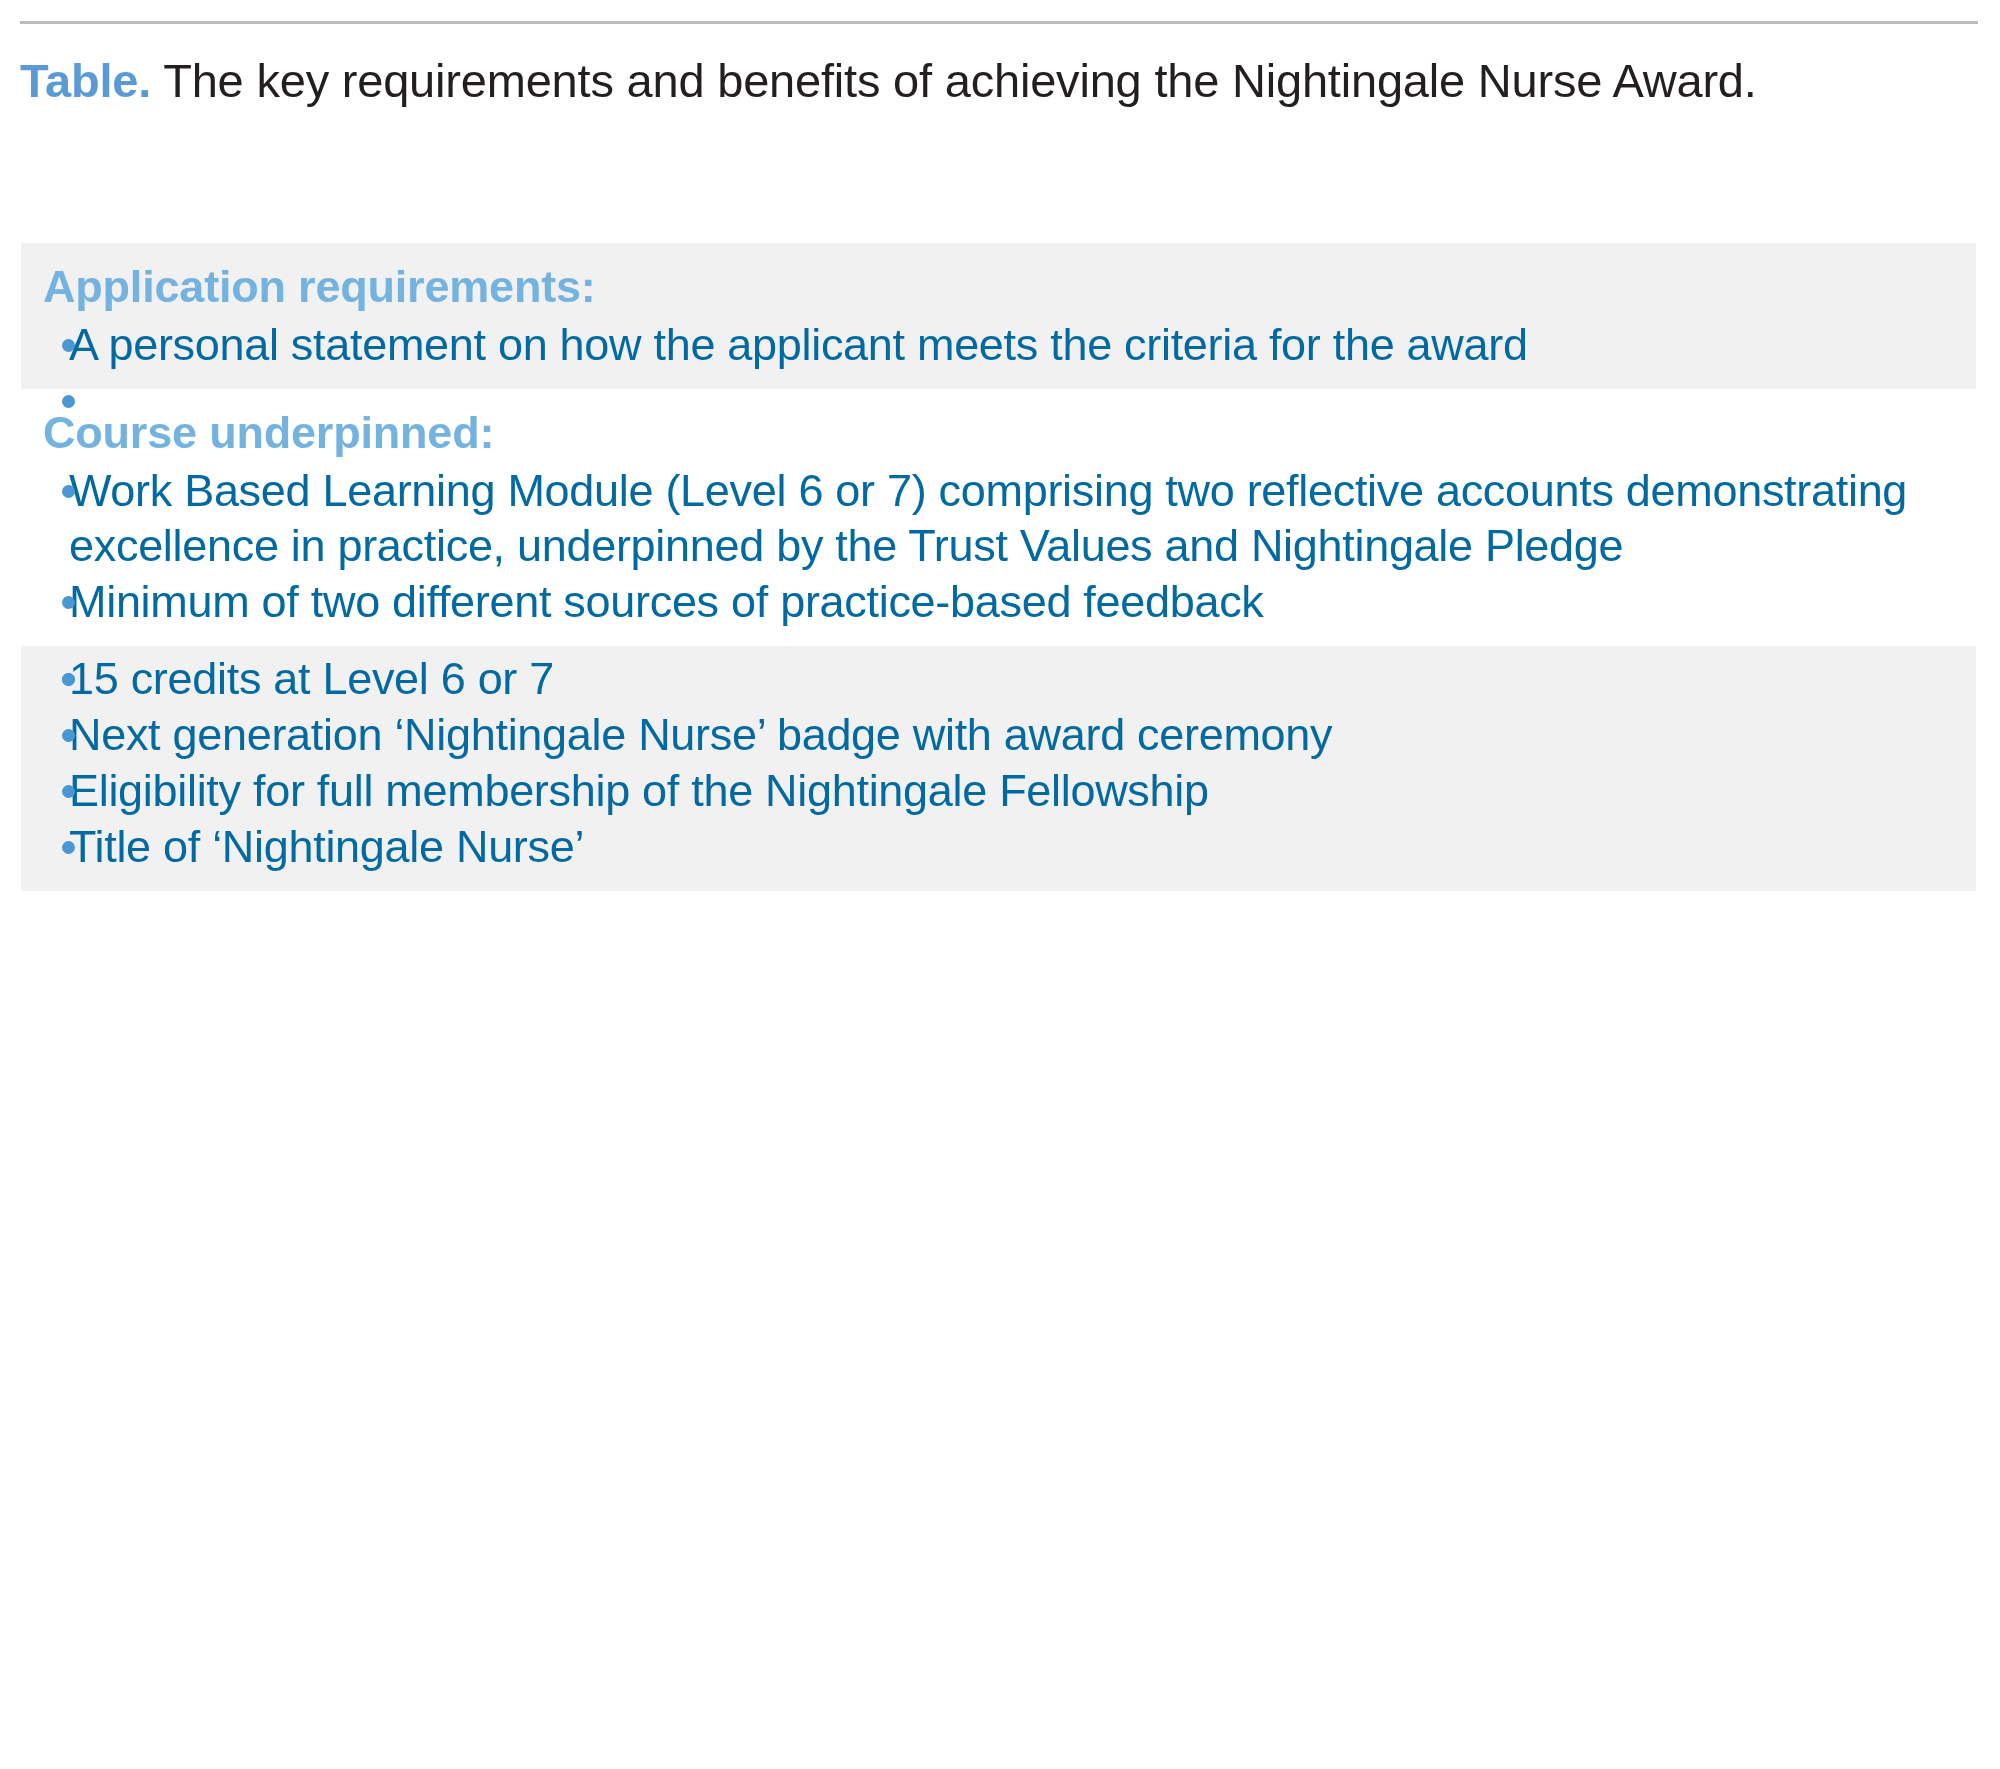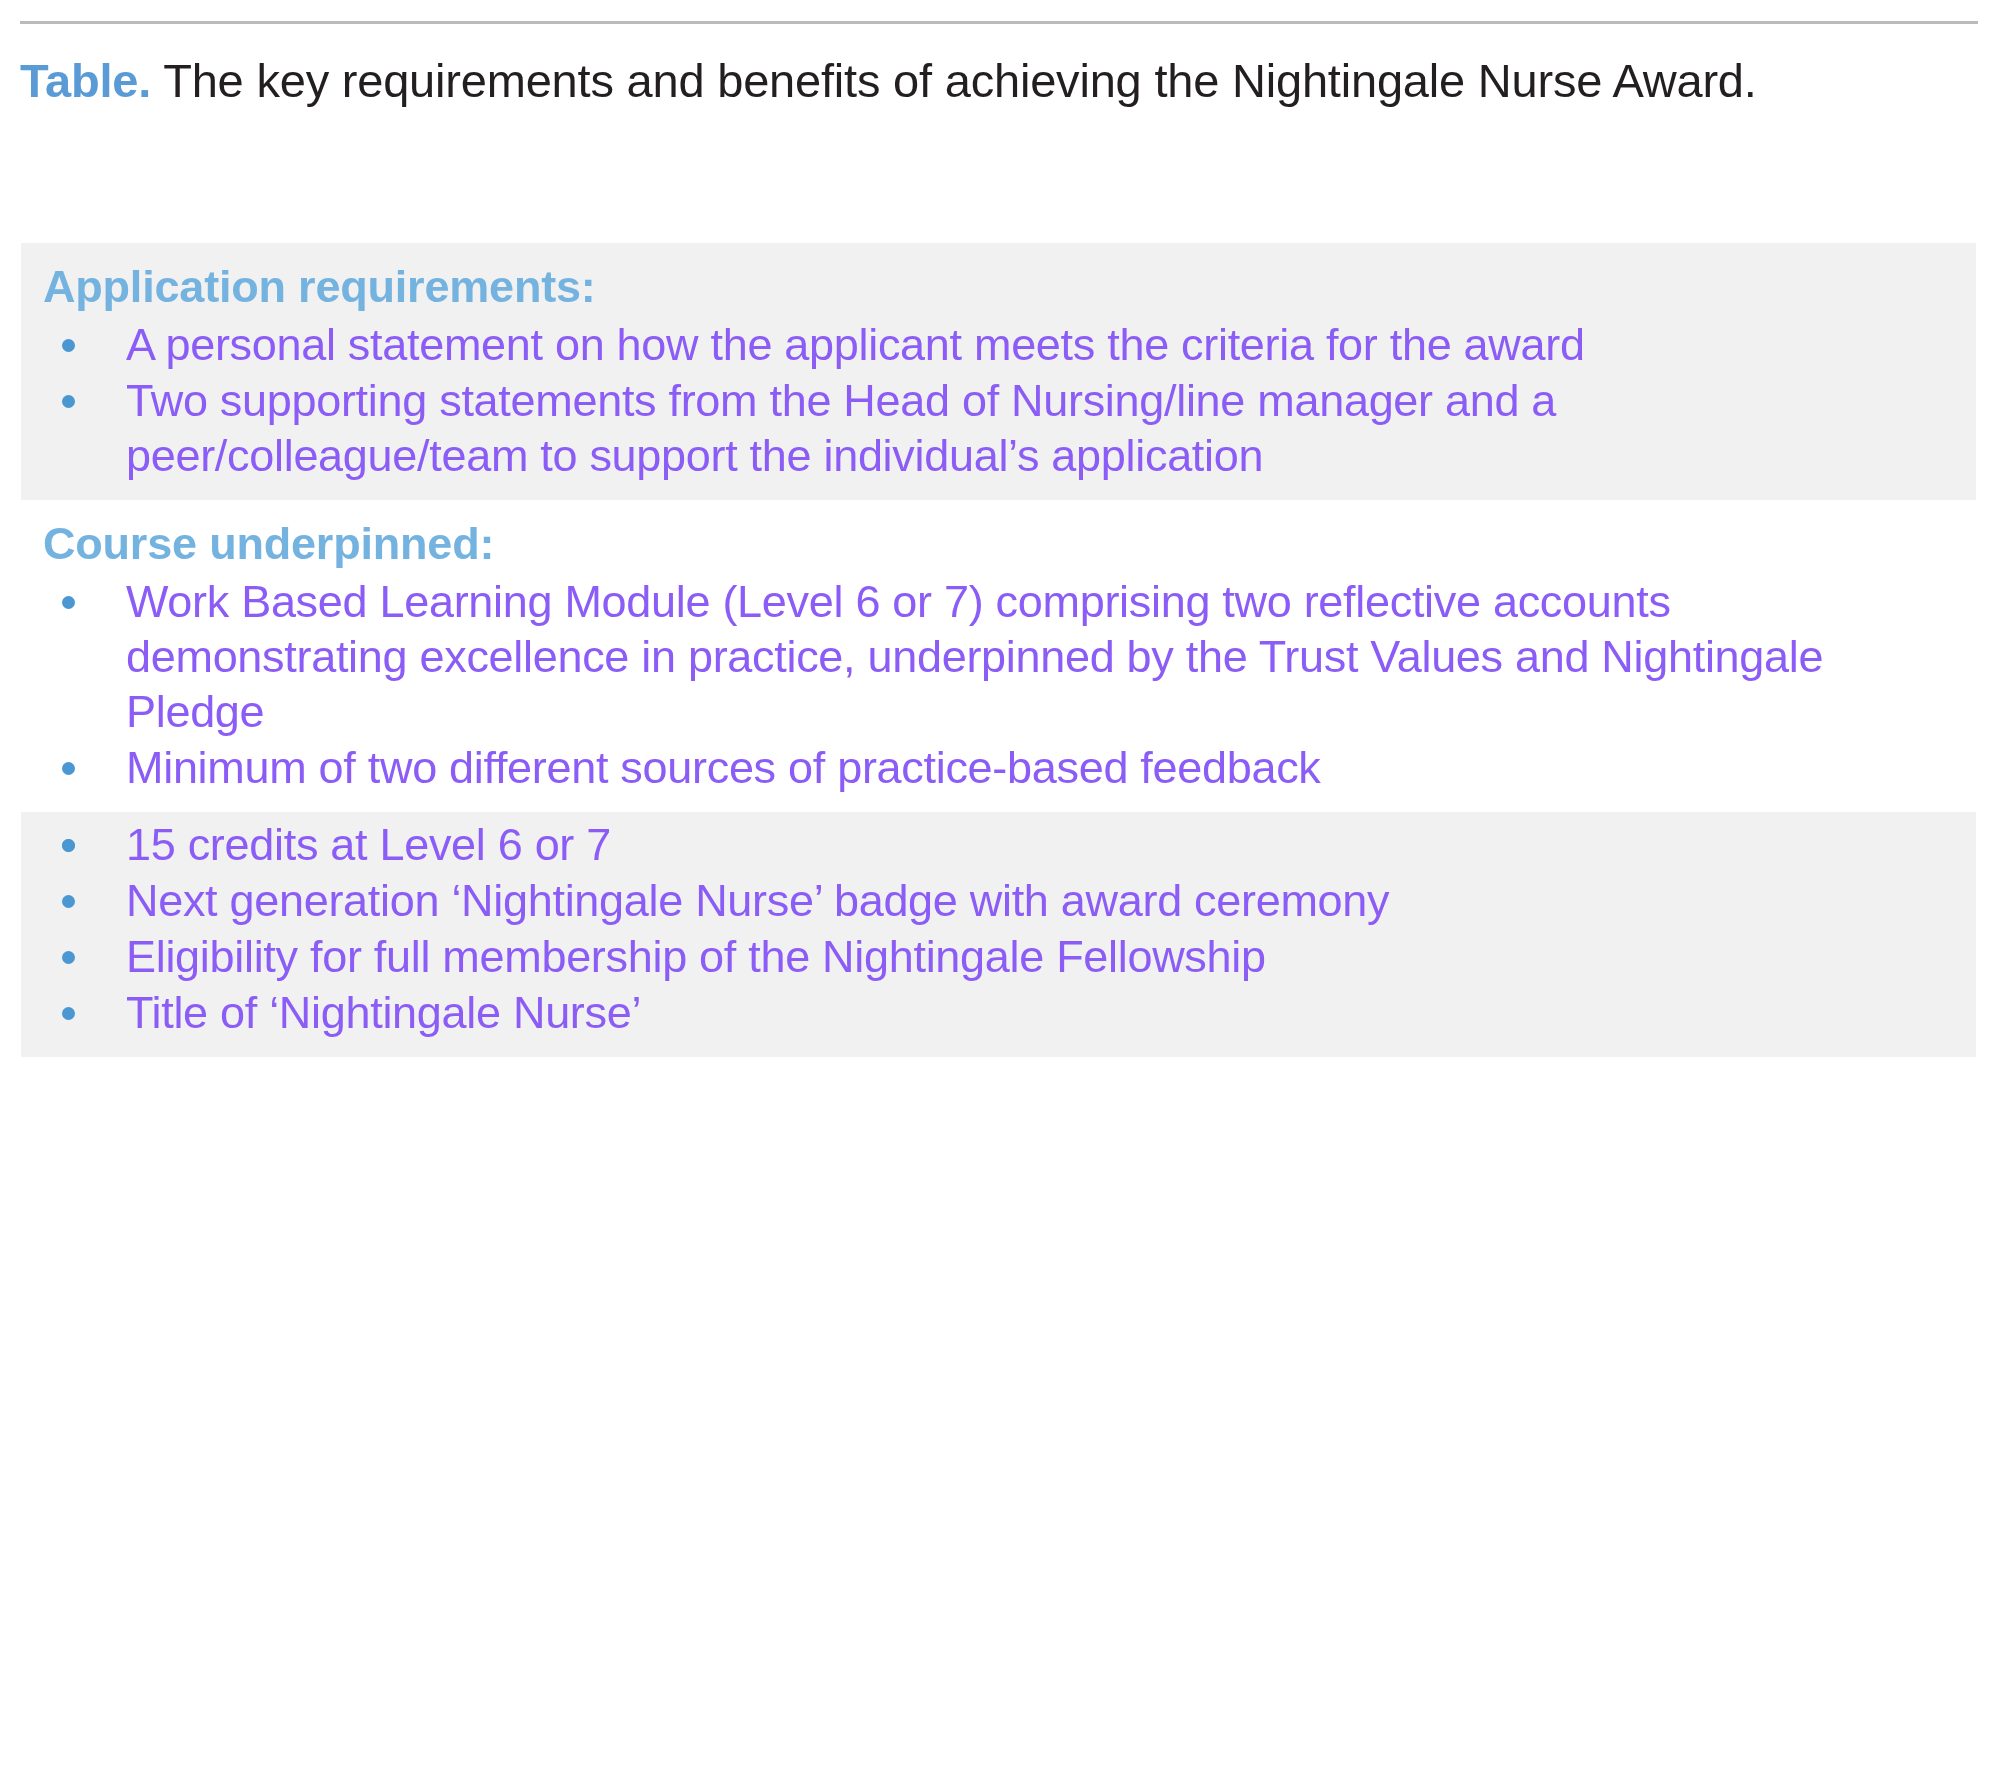--- a/index.html
+++ b/index.html
@@ -82,22 +82,22 @@
     list-style: none;
     margin: 0;
     padding: 0;
   }
 
   ul.bullets li {
     position: relative;
     font-size: 45px;
     line-height: 55px;
     letter-spacing: -0.3px;
-    color: #8b5cf6;
-    padding: 0 30px 0 105px;
+    color: #0369a1;
+    padding: 0 30px 0 48px;
     margin: 0 0 1px 0;
     font-weight: 400;
   }
 
   ul.bullets li .dot {
     position: absolute;
     left: 41px;
     top: 22px;
     width: 13px;
     height: 13px;
@@ -120,21 +120,20 @@
 
     <div class="section shaded">
       <div class="section-heading">Application requirements:</div>
       <ul class="bullets">
         <li>
           <span class="dot"></span>
           <span>A personal statement on how the applicant meets the criteria for the award</span>
         </li>
         <li>
           <span class="dot"></span>
-          <span>Two supporting statements from the Head of Nursing/line manager and a peer/colleague/team to support the individual’s application</span>
         </li>
       </ul>
     </div>
 
     <div class="section plain">
       <div class="section-heading">Course underpinned:</div>
       <ul class="bullets">
         <li>
           <span class="dot"></span>
           <span>Work Based Learning Module (Level 6 or 7) comprising two reflective accounts demonstrating excellence in practice, underpinned by the Trust Values and Nightingale Pledge</span>

